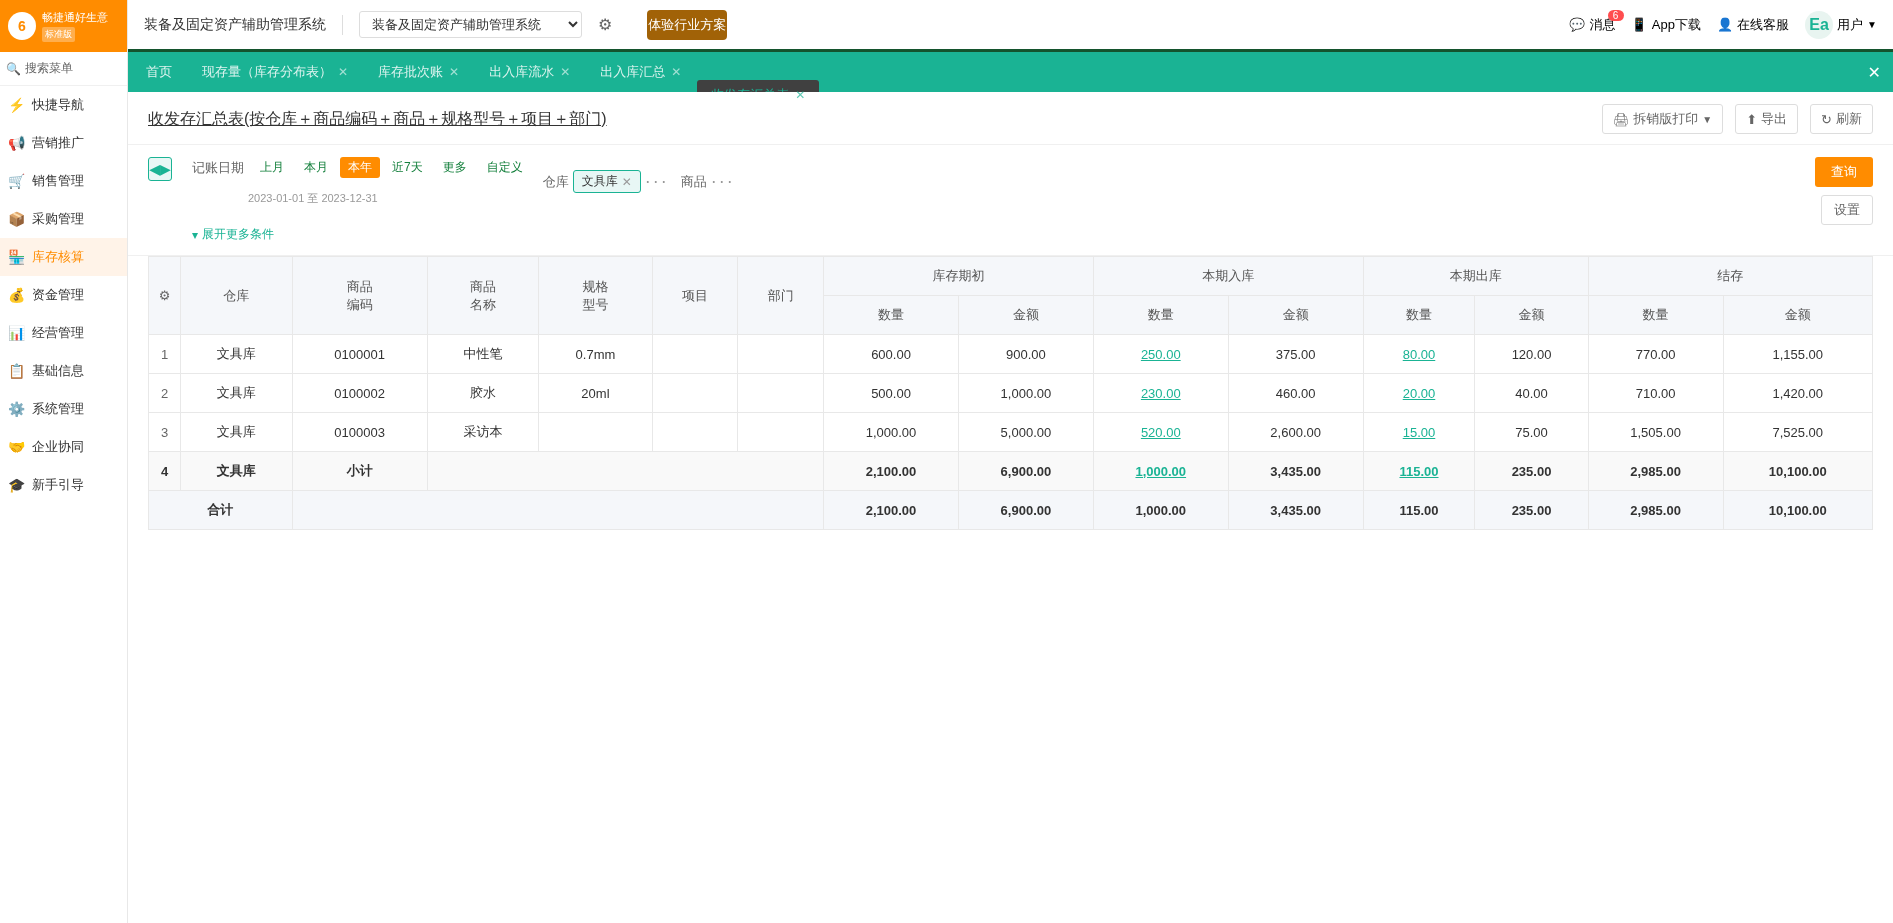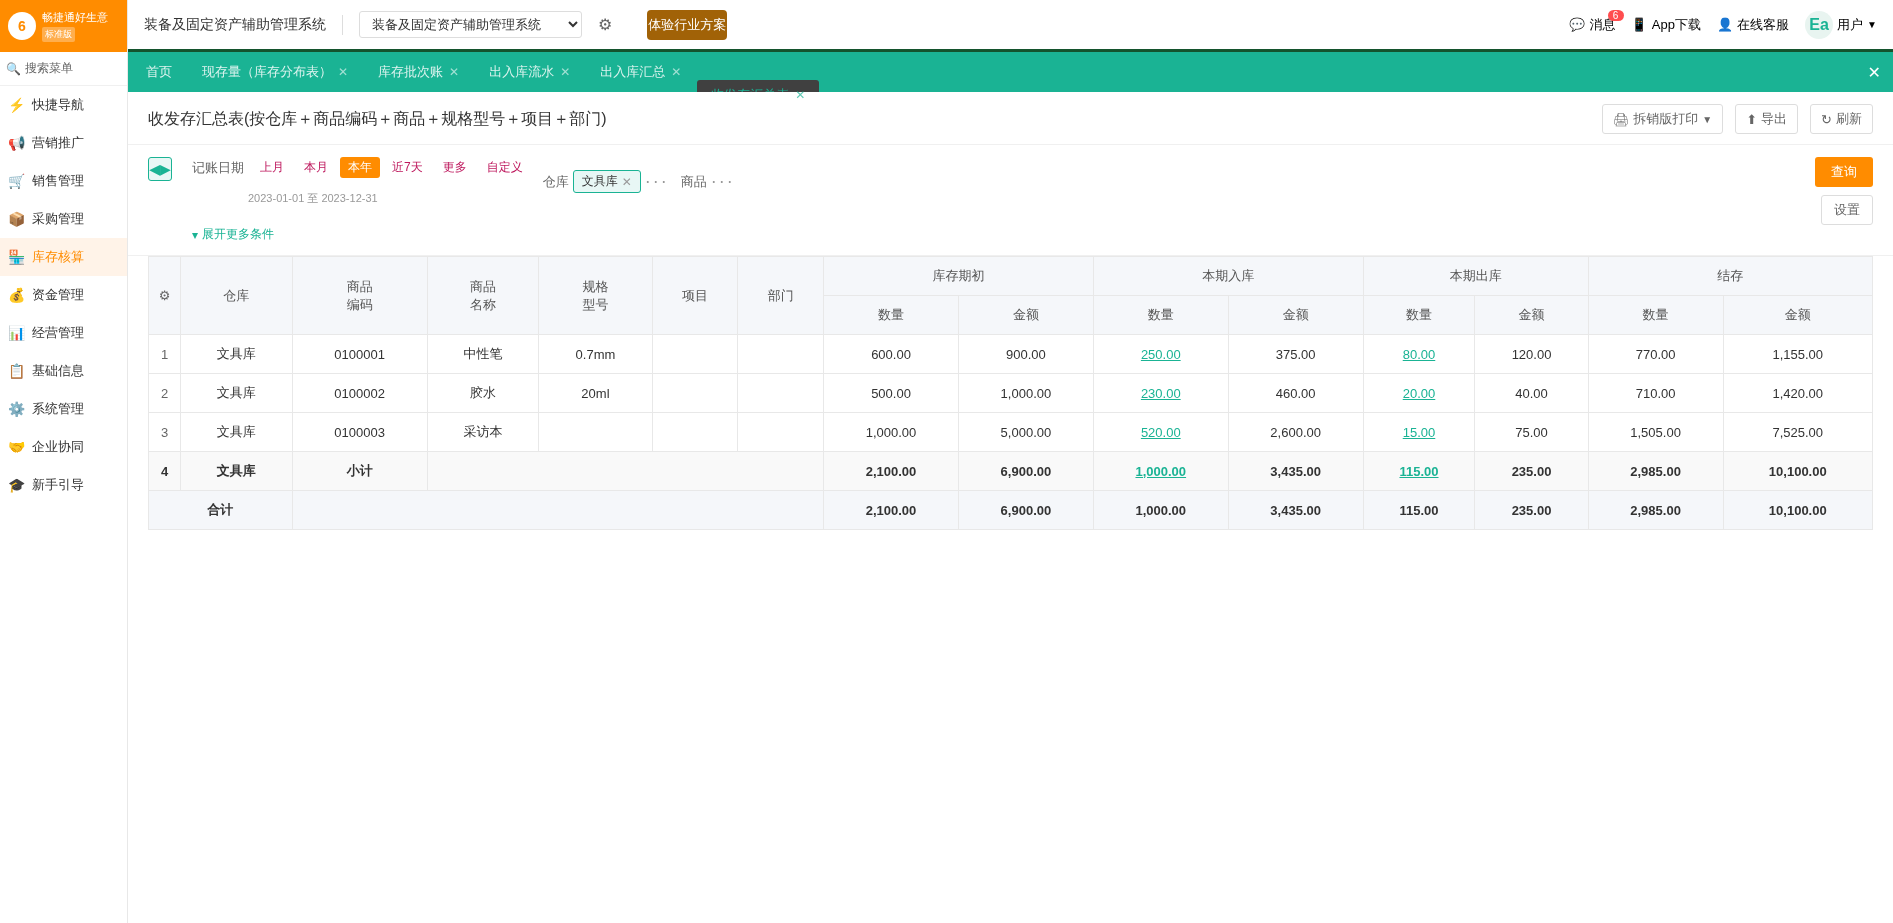--- a/index.html
+++ b/index.html
@@ -30,21 +30,21 @@
     .tabbar { height: 40px; background: #1ab394; display: flex; align-items: center; padding: 0 4px; gap: 2px; flex-shrink: 0; }
     .tab { padding: 6px 14px; color: rgba(255,255,255,0.85); cursor: pointer; display: flex; align-items: center; gap: 6px; font-size: 13px; border-radius: 3px 3px 0 0; }
     .tab.active { background: #404040; color: #1ab394; font-weight: 500; margin-top: 46px; }
     .tab-close { font-size: 12px; opacity: 0.7; }
     .tabbar-end-close { margin-left: auto; color: #fff; cursor: pointer; padding: 4px 8px; font-size: 16px; }
 
     
     .page-content { flex: 1; background: #fff; overflow-y: auto; display: flex; flex-direction: column; }
     .filter-collapse-btn { width: 24px; height: 24px; background: #e8f7f5; border: 1px solid #1ab394; border-radius: 3px; display: flex; align-items: center; justify-content: center; cursor: pointer; color: #1ab394; font-size: 14px; flex-shrink: 0; }
     .date-options { display: flex; align-items: center; gap: 4px; flex-shrink: 0; }
-    .date-opt { padding: 2px 8px; border-radius: 3px; cursor: pointer; color: #be185d; font-size: 12px; }
+    .date-opt { padding: 2px 8px; border-radius: 3px; cursor: pointer; color: #15803d; font-size: 12px; }
     .date-opt.active { background: #ff8c00; color: #fff; border-radius: 3px; }
     .date-range { font-size: 11px; color: #999; margin-left: 4px; }
     .filter-warehouse { display: flex; align-items: center; gap: 4px; }
     .filter-tag { background: #e8f7f5; border: 1px solid #1ab394; border-radius: 3px; padding: 2px 8px; font-size: 12px; color: #333; display: flex; align-items: center; gap: 4px; }
     .filter-tag-close { cursor: pointer; color: #999; font-size: 12px; }
     .filter-more-btn { color: #999; cursor: pointer; font-size: 18px; letter-spacing: 2px; }
     .filter-goods { display: flex; align-items: center; gap: 4px; }
     .query-btn { background: #ff8c00; color: #fff; border: none; border-radius: 3px; padding: 6px 16px; cursor: pointer; font-size: 13px; }
     .settings-btn { background: #fff; color: #666; border: 1px solid #ddd; border-radius: 3px; padding: 5px 12px; cursor: pointer; font-size: 13px; margin-top: 4px; }
     .expand-more { color: #1ab394; cursor: pointer; font-size: 12px; display: flex; align-items: center; gap: 4px; padding: 4px 0; }
@@ -58,21 +58,21 @@
     tbody td { padding: 10px 8px; text-align: center; color: #333; border: 1px solid #e8e8e8; white-space: nowrap; }
     tbody tr.subtotal { font-weight: bold; background: #f9f9f9; }
     .link-text { color: #1ab394; text-decoration: underline; cursor: pointer; }
     tfoot td { padding: 10px 8px; text-align: center; color: #333; font-weight: bold; background: #f5f7fa; border: 1px solid #e8e8e8; }
 
     .filter-section { display: flex; align-items: flex-start; gap: 20px; padding: 12px 20px 8px; border-bottom: 1px solid #f0f0f0; position: relative; }
     .filter-main { flex: 1; display: flex; flex-wrap: wrap; align-items: center; gap: 12px; }
     .filter-right { display: flex; flex-direction: column; align-items: flex-end; gap: 4px; flex-shrink: 0; }
 
     .top-header { display: flex; align-items: center; justify-content: space-between; padding: 12px 20px 10px; border-bottom: 1px solid #f0f0f0; }
-    .top-header-title { font-size: 16px; font-weight: 500; color: #333; }
+    .top-header-title { font-size: 16px; font-weight: 500; color: #333; text-decoration: underline; }
     .top-header-actions { display: flex; align-items: center; gap: 12px; }
     .print-btn { display: flex; align-items: center; gap: 4px; color: #666; cursor: pointer; font-size: 13px; border: 1px solid #ddd; border-radius: 3px; padding: 5px 10px; }
     .export-btn { display: flex; align-items: center; gap: 4px; color: #666; cursor: pointer; font-size: 13px; border: 1px solid #ddd; border-radius: 3px; padding: 5px 10px; }
     .refresh-btn { display: flex; align-items: center; gap: 4px; color: #666; cursor: pointer; font-size: 13px; border: 1px solid #ddd; border-radius: 3px; padding: 5px 10px; }
 
     .col-settings { width: 32px; text-align: center; color: #666; }
     .row-num { color: #666; }
   </style>
 </head>
 <body>

